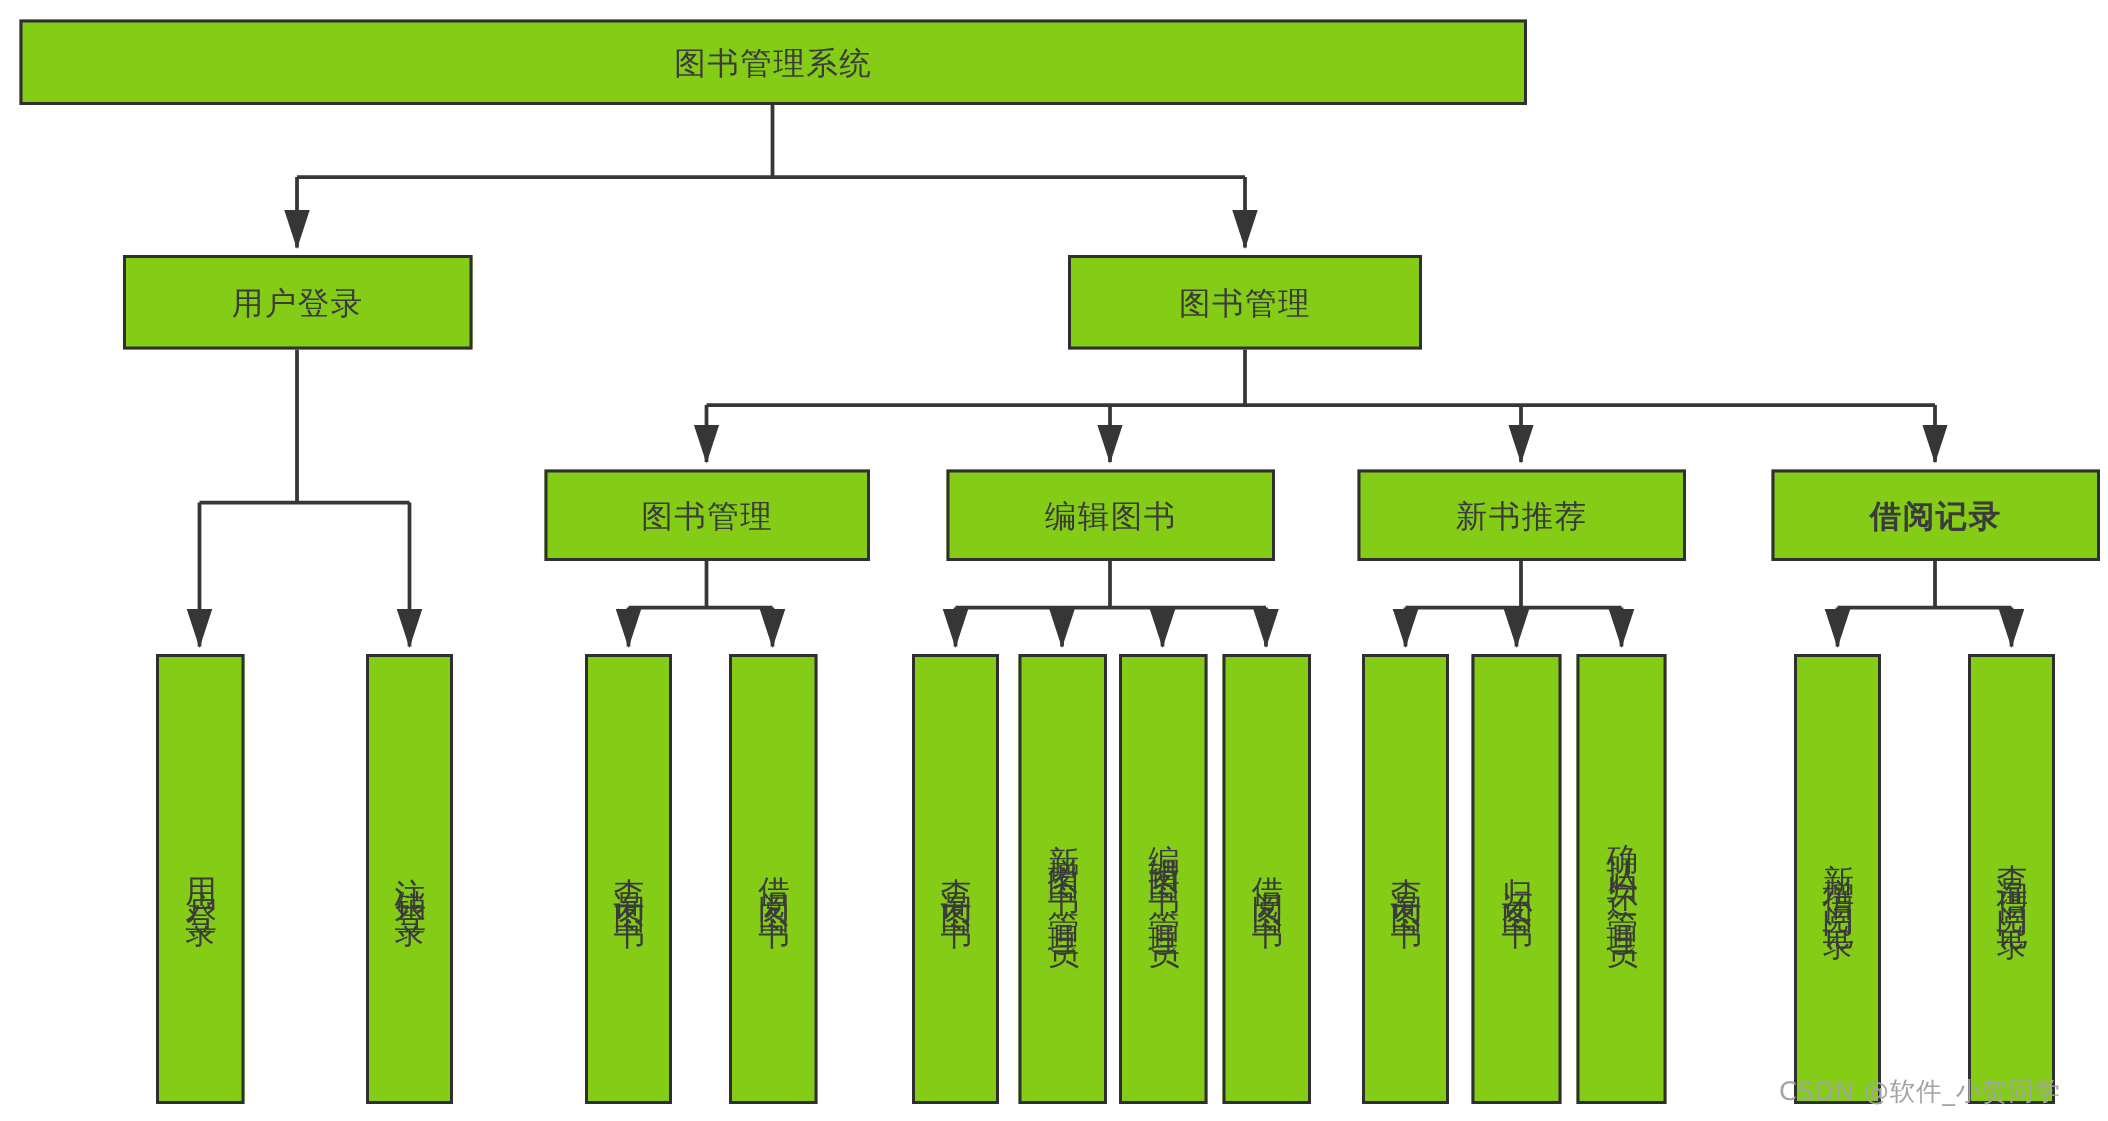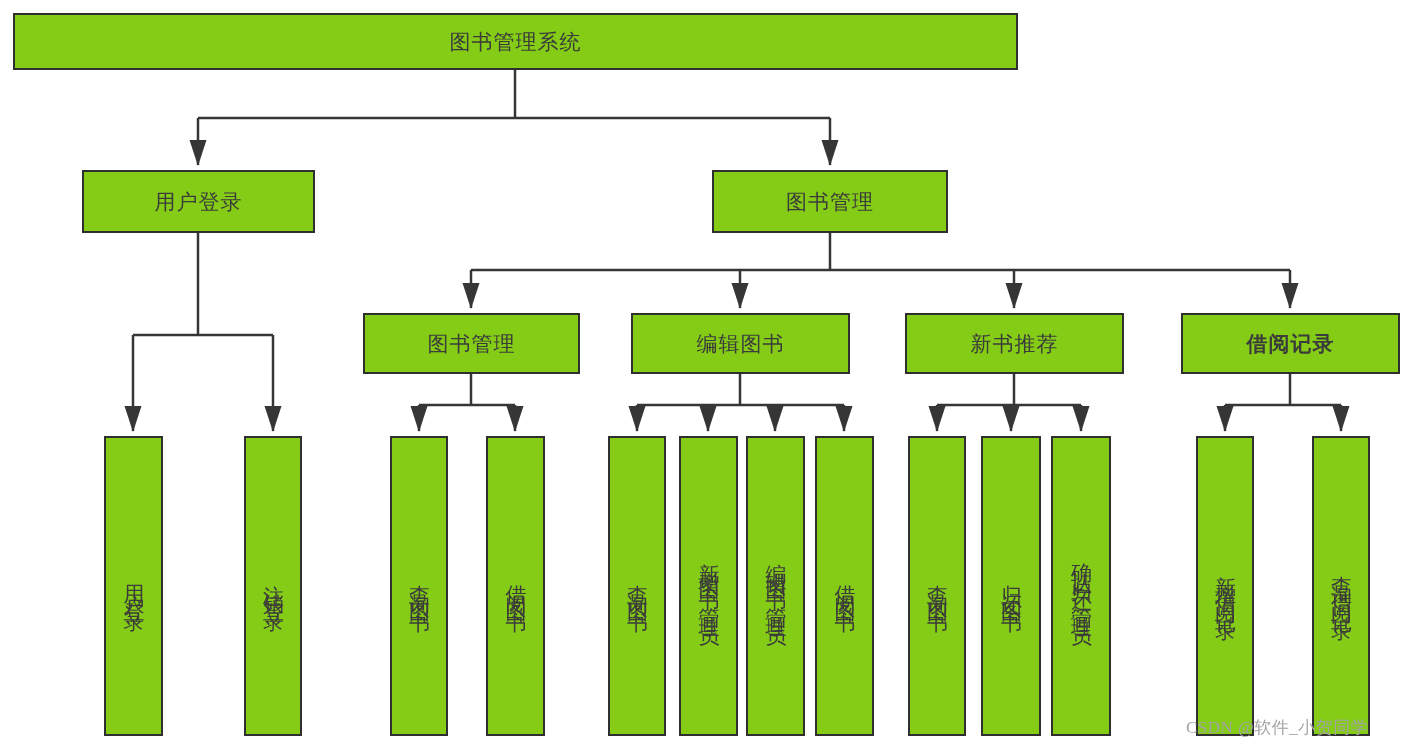--- a/index.html
+++ b/index.html
@@ -30,21 +30,20 @@
     line-height:1;
     white-space:nowrap;
   }
   .watermark{
     position:absolute;
     left:1186px;top:716px;
     font-size:17px;
     color:#a3a3a3;
     letter-spacing:0.5px;
     white-space:nowrap;
-    font-family:Liberation Serif, serif;
   }
 </style>
 </head>
 <body>
 
 <div class="canvas">
 
   <svg class="wires" width="1405" height="747" viewBox="0 0 1405 747" xmlns="http://www.w3.org/2000/svg">
     <defs>
       <marker id="arrow" markerUnits="userSpaceOnUse" markerWidth="30" markerHeight="22" refX="25" refY="11" orient="auto">

